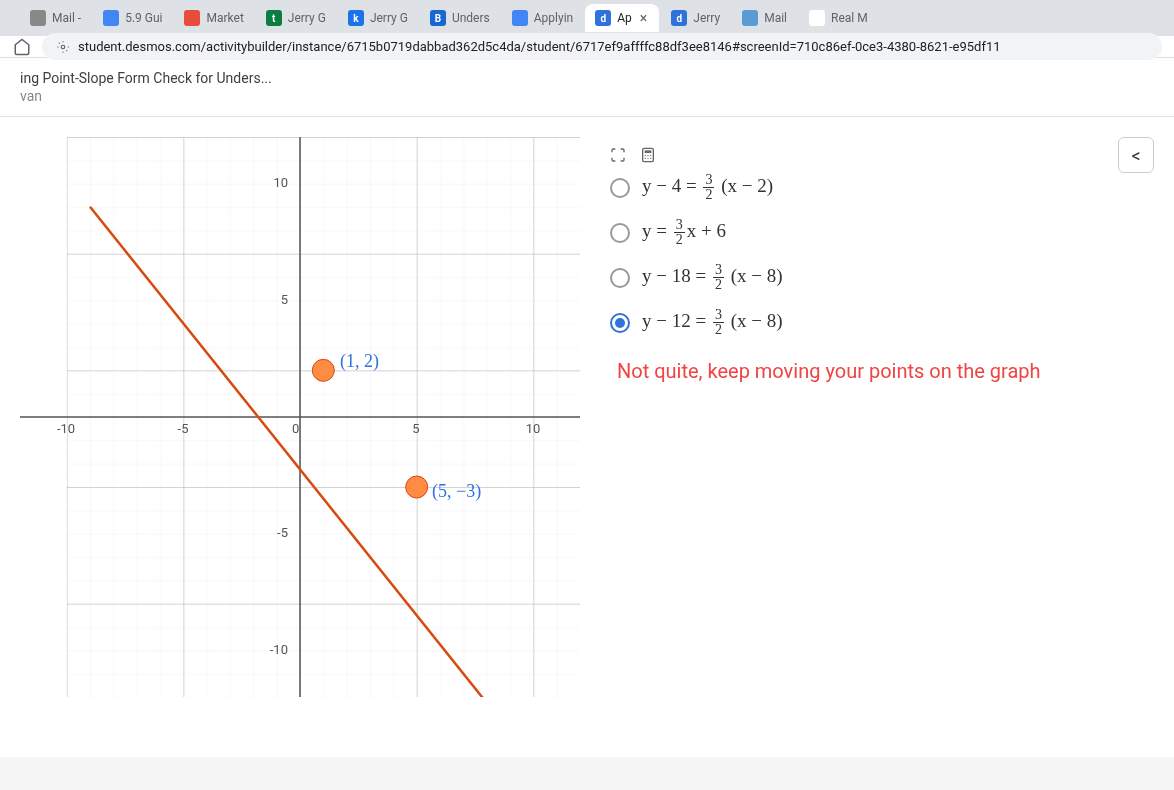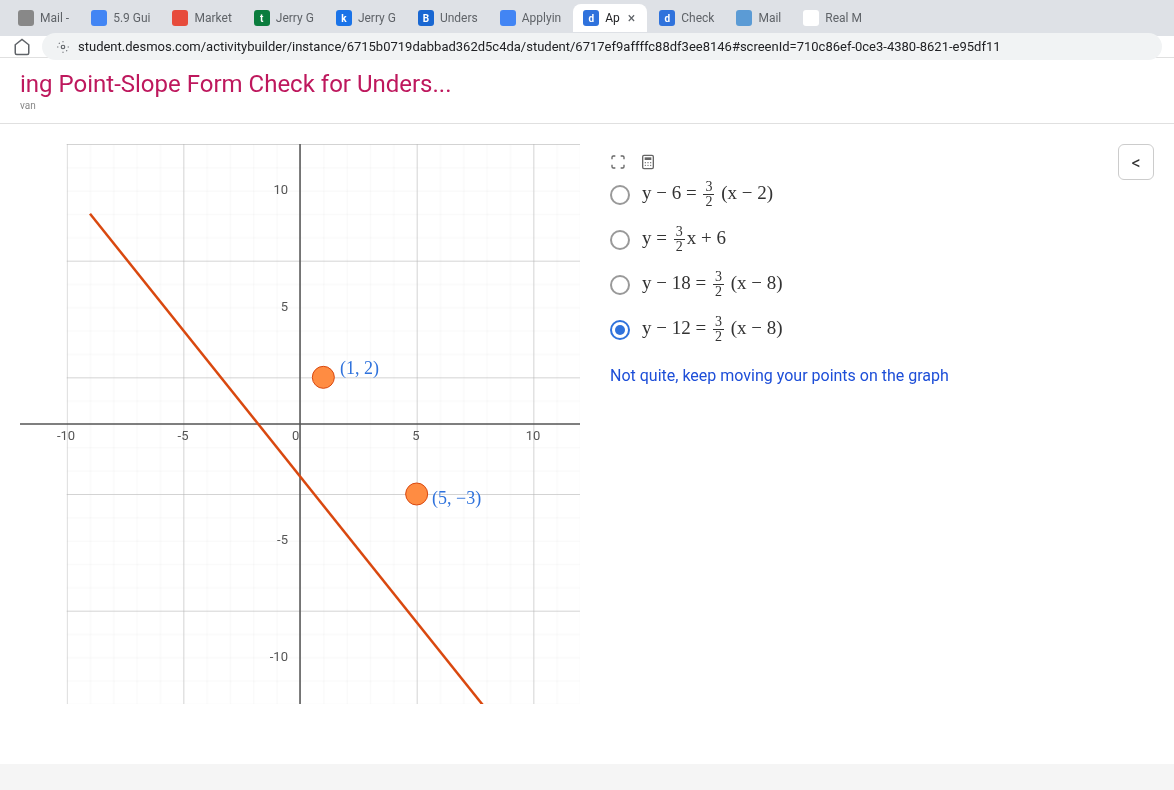--- a/index.html
+++ b/index.html
@@ -1,30 +1,30 @@
 <!DOCTYPE html>
 <html><head>
 <meta charset="utf-8">
 <style>
 * { margin: 0; padding: 0; box-sizing: border-box; }
 body { font-family: -apple-system, BlinkMacSystemFont, 'Segoe UI', Roboto, sans-serif; background: #f5f5f5; width: 1174px; height: 790px; overflow: hidden; }
 
-.tab-strip { display: flex; align-items: center; background: #dee1e6; height: 36px; padding: 0 8px; gap: 2px; }
+.tab-strip { display: flex; align-items: center; background: #dee1e6; height: 36px; padding: 0 20px; gap: 2px; }
 .tab { display: flex; align-items: center; padding: 6px 10px; font-size: 12px; color: #5f6368; border-radius: 8px 8px 0 0; gap: 6px; cursor: pointer; white-space: nowrap; }
 .tab.active { background: #fff; color: #202124; }
 .tab-favicon { width: 16px; height: 16px; border-radius: 3px; display: inline-flex; align-items: center; justify-content: center; font-size: 10px; font-weight: bold; color: #fff; }
 .tab-close { color: #5f6368; font-size: 14px; padding: 0 2px; }
 
 .url-bar { display: flex; align-items: center; background: #fff; height: 22px; padding: 0 12px; gap: 10px; border-bottom: 1px solid #e0e0e0; }
 .nav-icon { width: 20px; height: 20px; color: #5f6368; display: flex; align-items: center; justify-content: center; cursor: pointer; }
 .url-input { flex: 1; background: #f1f3f4; border-radius: 16px; padding: 6px 14px; font-size: 13px; color: #202124; display: flex; align-items: center; gap: 8px; }
 
 .activity-header { background: #fff; padding: 12px 20px; border-bottom: 1px solid #e0e0e0; }
-.activity-title { font-size: 24px; color: #be185d; font-weight: 400; }
-.activity-sub { font-size: 10px; color: #888; margin-top: 2px; }
+.activity-title { font-size: 14px; color: #404040; font-weight: 400; }
+.activity-sub { font-size: 14px; color: #888; margin-top: 2px; }
 
 .content { display: flex; padding: 20px; gap: 30px; background: #fff; height: calc(100% - 150px); }
 
 .graph-panel { position: relative; flex-shrink: 0; }
 .graph-toolbar { position: absolute; top: -22px; right: -340px; display: flex; gap: 12px; }
 .graph-tool { width: 18px; height: 18px; color: #666; cursor: pointer; }
 
 svg.graph { background: #fff; }
 
 .question-panel { flex: 1; padding-top: 10px; position: relative; }
@@ -32,21 +32,21 @@
 .prompt { font-size: 17px; color: #333; margin-bottom: 18px; margin-top: 10px; padding-right: 50px; }
 .options { display: flex; flex-direction: column; gap: 16px; }
 .option { display: flex; align-items: center; gap: 12px; cursor: pointer; }
 .radio { width: 20px; height: 20px; border: 2px solid #999; border-radius: 50%; display: flex; align-items: center; justify-content: center; flex-shrink: 0; }
 .radio.selected { border-color: #2f72dc; }
 .radio.selected::after { content: ''; width: 10px; height: 10px; background: #2f72dc; border-radius: 50%; }
 .eq { font-family: 'Times New Roman', serif; font-size: 19px; color: #333; }
 .frac { display: inline-flex; flex-direction: column; align-items: center; vertical-align: middle; font-size: 14px; line-height: 1; margin: 0 2px; }
 .frac .num { border-bottom: 1px solid #333; padding: 0 2px; }
 .frac .den { padding: 0 2px; }
-.feedback { margin-top: 22px; font-size: 16px; color: #1d4ed8; }
+.feedback { margin-top: 22px; font-size: 20px; color: #ef4444; margin-left: 7px; }
 </style>
 </head>
 <body>
 
 <div class="tab-strip" id="tab-strip">
     <div class="tab">
       <span class="tab-favicon" style="background: rgb(136, 136, 136);"></span>
       <span>Mail -</span>
     </div>
     <div class="tab">
@@ -73,21 +73,21 @@
       <span class="tab-favicon" style="background: rgb(66, 133, 244);"></span>
       <span>Applyin</span>
     </div>
     <div class="tab active">
       <span class="tab-favicon" style="background: rgb(47, 114, 220);">d</span>
       <span>Ap</span>
       <span class="tab-close">×</span>
     </div>
     <div class="tab">
       <span class="tab-favicon" style="background: rgb(47, 114, 220);">d</span>
-      <span>Check</span>
+      <span>Jerry</span>
     </div>
     <div class="tab">
       <span class="tab-favicon" style="background: rgb(91, 155, 213);"></span>
       <span>Mail</span>
     </div>
     <div class="tab">
       <span class="tab-favicon" style="background: rgb(255, 255, 255);">G</span>
       <span>Real M</span>
     </div>
   </div>
@@ -168,21 +168,21 @@
             <circle cx="12" cy="17" r="1"></circle>
             <circle cx="16" cy="17" r="1"></circle>
           </svg>
       </span>
     </div>
     <div class="collapse-btn">&lt;</div>
     <div class="options">
       <div class="option">
         <div class="radio"></div>
         <div class="eq">
-          <span>y − 6 = </span><span class="frac">
+          <span>y − 4 = </span><span class="frac">
               <span class="num">3</span>
               <span class="den">2</span>
             </span><span> (x − 2)</span>
         </div>
       </div>
       <div class="option">
         <div class="radio"></div>
         <div class="eq">
           <span>y = </span><span class="frac">
               <span class="num">3</span>

